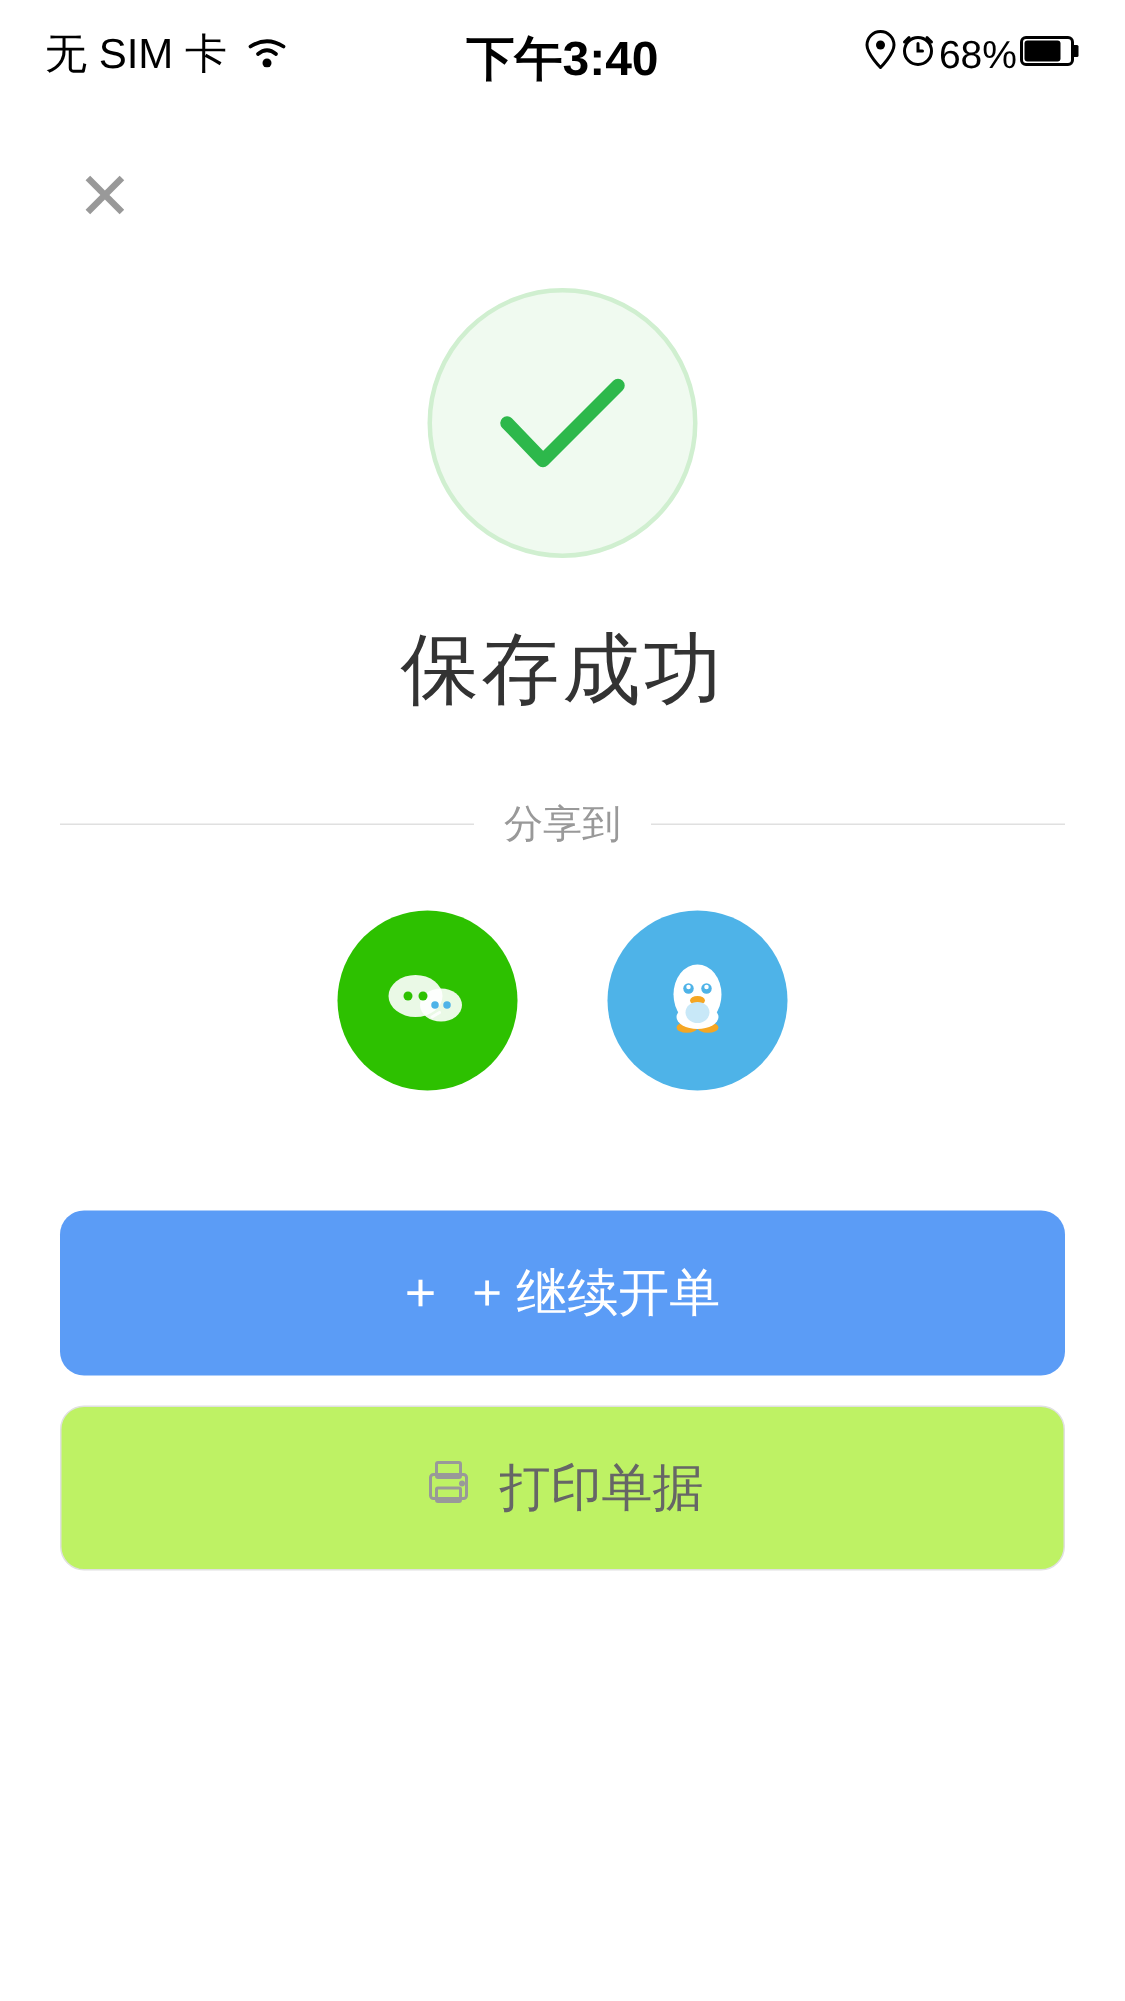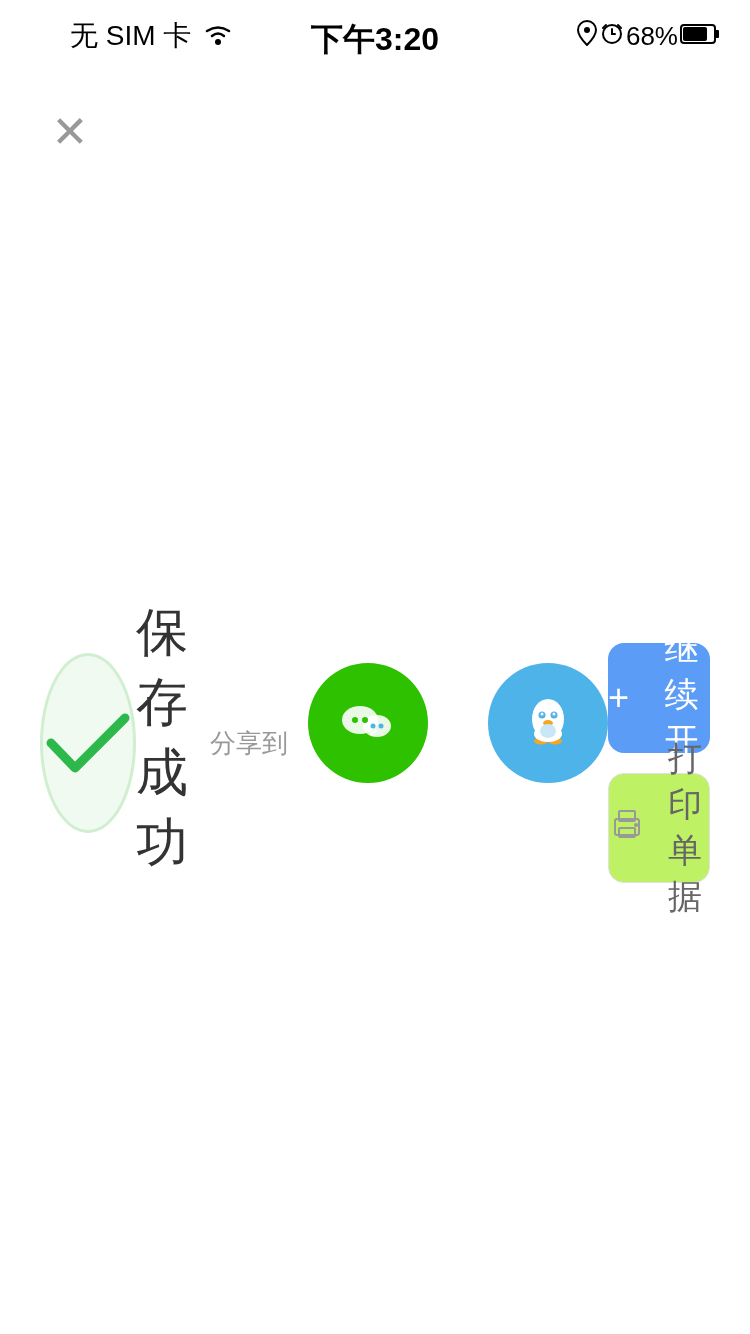--- a/index.html
+++ b/index.html
@@ -26,21 +26,20 @@
       flex-shrink: 0;
     }
 
     .status-left {
       display: flex;
       align-items: center;
       gap: 12px;
       font-size: 28px;
       color: #000;
       font-weight: 500;
-      margin-left: 40px;
     }
 
     .status-center {
       font-size: 32px;
       font-weight: 600;
       color: #000;
       position: absolute;
       left: 50%;
       transform: translateX(-50%);
       top: 18px;
@@ -69,21 +68,21 @@
     .close-x {
       font-size: 44px;
       color: #999999;
       font-weight: 300;
       line-height: 1;
     }
 
     
     .main-content {
       display: flex;
-      flex-direction: row;
+      flex-direction: column;
       align-items: center;
       padding: 30px 40px 0;
       flex: 1;
     }
 
     
     .success-circle {
       width: 180px;
       height: 180px;
       border-radius: 50%;
@@ -204,21 +203,21 @@
     <span>
       <svg width="30" height="22" viewBox="0 0 30 22">
         <path d="M15 18 Q15 18 15 18" stroke="#000" stroke-width="3" stroke-linecap="round" fill="none"></path>
         <circle cx="15" cy="19" r="3" fill="#000"></circle>
         <path d="M9 13 Q15 8 21 13" stroke="#000" stroke-width="2.5" stroke-linecap="round" fill="none"></path>
         <path d="M4 8 Q15 1 26 8" stroke="#000" stroke-width="2.5" stroke-linecap="round" fill="none"></path>
       </svg>
     </span>
   </div>
 
-  <div class="status-center">下午3:20</div>
+  <div class="status-center">下午3:40</div>
 
   <div class="status-right">
 
     <span>
       <svg width="22" height="26" viewBox="0 0 22 26">
         <path d="M11 1 C6 1 2 5 2 10 C2 16 11 25 11 25 C11 25 20 16 20 10 C20 5 16 1 11 1Z" stroke="#000" stroke-width="2" fill="none"></path>
         <circle cx="11" cy="10" r="3" fill="#000"></circle>
       </svg>
     </span>
 

